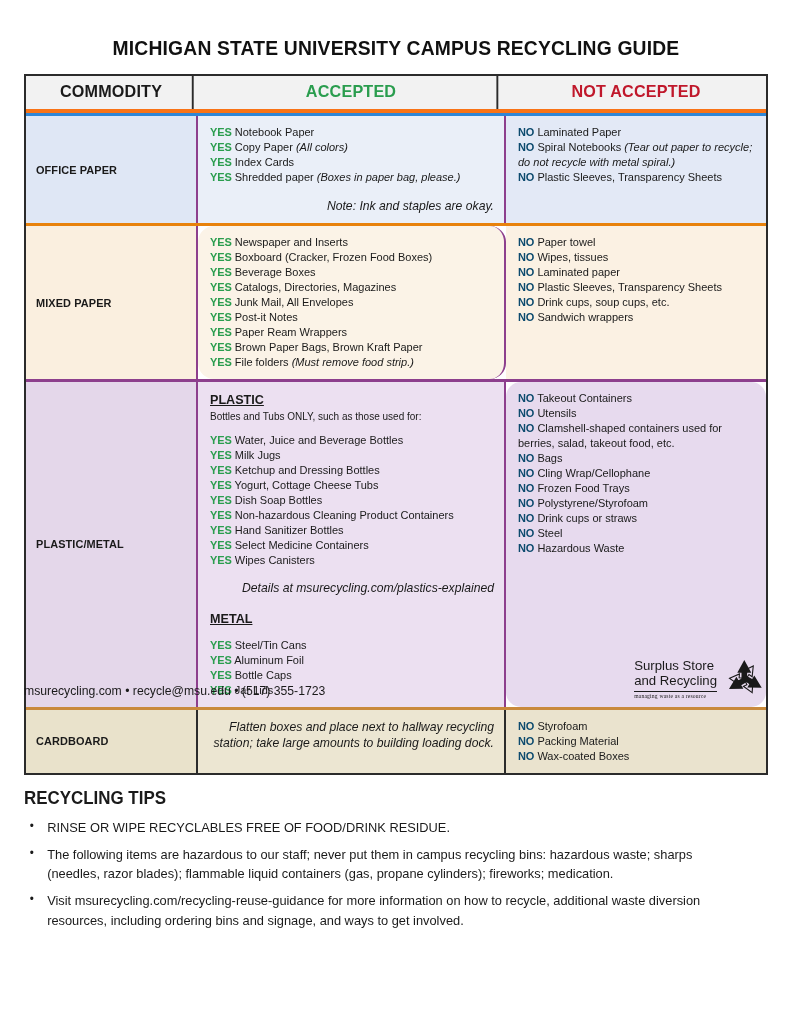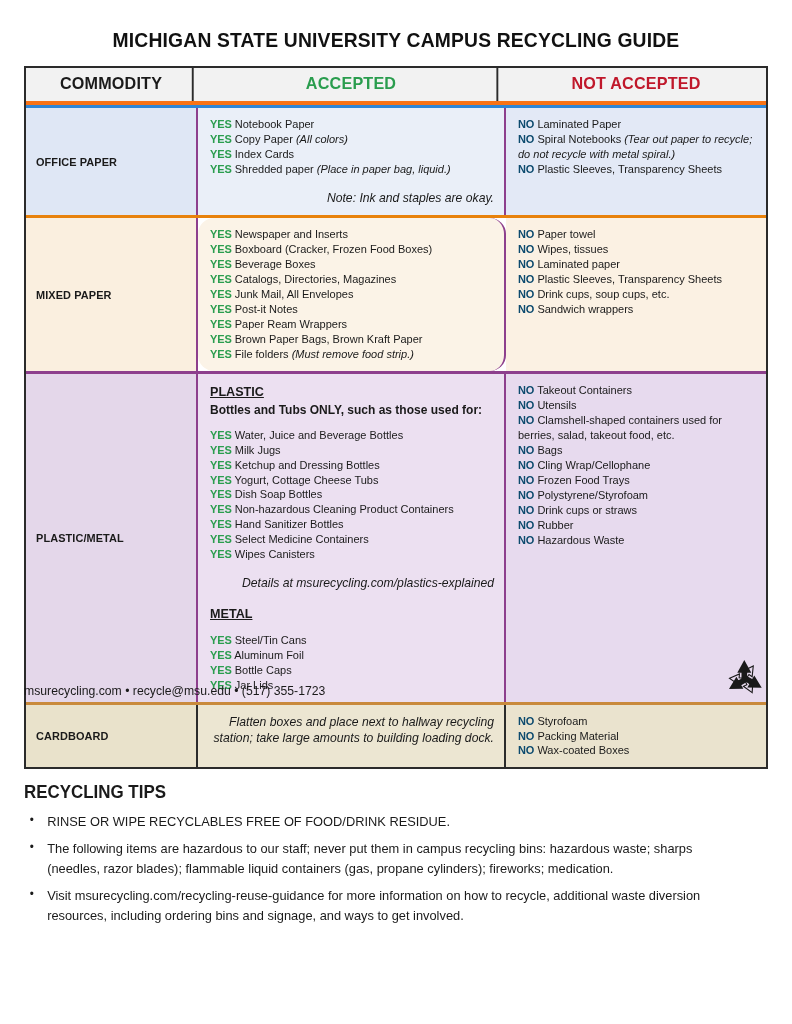--- a/index.html
+++ b/index.html
@@ -3,21 +3,21 @@
 <meta charset="utf-8">
 <style>
   * { box-sizing: border-box; margin: 0; padding: 0; }
   html, body {
     width: 792px; height: 1024px;
     background: #ffffff;
     font-family: "Liberation Sans", sans-serif;
     color: #1a1a1a;
     overflow: hidden;
   }
-  .page { width: 792px; height: 722px; padding: 0 24px; position: relative; }
+  .page { width: 792px; height: 722px; padding: 8px 24px; position: relative; }
 
   
   .doc-title {
     text-align: center;
     font-size: 20.5px;
     font-weight: bold;
     letter-spacing: 0.2px;
     padding-top: 28px;
     padding-bottom: 14px;
     color: #111111;
@@ -52,40 +52,40 @@
     font-size: 11.5px; font-weight: bold; letter-spacing: 0.1px;
     transform: scaleX(0.95); transform-origin: left center;
   }
 
   .item { font-size: 11px; line-height: 1.36; white-space: normal; }
   .yes { color: #2a9d4e; font-weight: bold; letter-spacing: -0.1px; }
   .no  { color: #0c4a6e; font-weight: bold; letter-spacing: -0.1px; }
   .it  { font-style: italic; }
   .note { font-size: 12.2px; font-style: italic; line-height: 1.36; padding-top: 13px; text-align: right; }
   .sub-head { font-size: 12.6px; font-weight: bold; text-decoration: underline; line-height: 1.5; }
-  .sub-sub { font-size: 12px; font-weight: bold; line-height: 1.4; }
+  .sub-sub { font-size: 10px; font-weight: normal; line-height: 1.4; }
   .spacer-sm { height: 9px; }
   .spacer-md { height: 13px; }
 
   
   .r-office   { border-bottom-color:#e8820c; }
   .r-office .c1 { background:#dfe7f5; border-right-color:#8d3f8d; }
   .r-office .c2 { background:#eaeff8; border-right-color:#8d3f8d; }
   .r-office .c3 { background:#e3e9f6; }
   .r-office-top { border-top: 3px solid #2f86d6; }
 
   .r-mixed  { border-bottom-color:#8d3f8d; }
   .r-mixed .c1 { background:#faefdf; border-right-color:#8d3f8d; }
   .r-mixed .c2 { background:#fbf3e7; border-right-color:#8d3f8d;border-radius:16px; }
   .r-mixed .c3 { background:#fbf1e3; }
 
   .r-plastic { border-bottom-color:#c98a3c; }
   .r-plastic .c1 { background:#e4d7ea; border-right-color:#8d3f8d; }
   .r-plastic .c2 { background:#ece0f1; border-right-color:#8d3f8d; }
-  .r-plastic .c3 { background:#e7daee; }
+  .r-plastic .c3 { background:#e7daee;border-radius:15px; }
 
   .r-card { border-bottom: none; }
   .r-card .c1 { background:#e9e2cb; border-right-color:#2b2b2b; }
   .r-card .c2 { background:#ece6d2; border-right-color:#2b2b2b; }
   .r-card .c3 { background:#eae3ce; }
 
   
   .tips-title {
     font-size: 18px; font-weight: bold; padding: 13px 0 9px;
     transform: scaleX(0.94); transform-origin: left center;
@@ -133,21 +133,21 @@
     </div>
 
     <div class="row body-row r-office r-office-top">
       <div class="cell c1">
         <span class="commodity-label">OFFICE PAPER</span>
       </div>
       <div class="cell c2">
         <div class="item"><span class="yes">YES</span> <span>Notebook Paper</span></div>
         <div class="item"><span class="yes">YES</span> <span>Copy Paper </span><span class="it">(All colors)</span></div>
         <div class="item"><span class="yes">YES</span> <span>Index Cards</span></div>
-        <div class="item"><span class="yes">YES</span> <span>Shredded paper </span><span class="it">(Place in paper bag, liquid.)</span></div>
+        <div class="item"><span class="yes">YES</span> <span>Shredded paper </span><span class="it">(Boxes in paper bag, please.)</span></div>
         <div class="note">Note: Ink and staples are okay.</div>
       </div>
       <div class="cell c3">
         <div class="item"><span class="no">NO</span> <span>Laminated Paper</span></div>
         <div class="item"><span class="no">NO</span> <span>Spiral Notebooks </span><span class="it">(Tear out paper to recycle; do not recycle with metal spiral.)</span></div>
         <div class="item"><span class="no">NO</span> <span>Plastic Sleeves, Transparency Sheets</span></div>
       </div>
     </div>
 
     <div class="row body-row r-mixed">
@@ -203,21 +203,21 @@
       </div>
       <div class="cell c3">
         <div class="item"><span class="no">NO</span> <span>Takeout Containers</span></div>
         <div class="item"><span class="no">NO</span> <span>Utensils</span></div>
         <div class="item"><span class="no">NO</span> <span>Clamshell-shaped containers used for berries, salad, takeout food, etc.</span></div>
         <div class="item"><span class="no">NO</span> <span>Bags</span></div>
         <div class="item"><span class="no">NO</span> <span>Cling Wrap/Cellophane</span></div>
         <div class="item"><span class="no">NO</span> <span>Frozen Food Trays</span></div>
         <div class="item"><span class="no">NO</span> <span>Polystyrene/Styrofoam</span></div>
         <div class="item"><span class="no">NO</span> <span>Drink cups or straws</span></div>
-        <div class="item"><span class="no">NO</span> <span>Rubber</span></div>
+        <div class="item"><span class="no">NO</span> <span>Steel</span></div>
         <div class="item"><span class="no">NO</span> <span>Hazardous Waste</span></div>
       </div>
     </div>
 
     <div class="row body-row r-card">
       <div class="cell c1">
         <span class="commodity-label">CARDBOARD</span>
       </div>
       <div class="cell c2">
         <div class="note" style="padding-top:0">Flatten boxes and place next to hallway recycling station; take large amounts to building loading dock.</div>
@@ -234,20 +234,26 @@
   <div class="tips-title">RECYCLING TIPS</div>
   <ul class="tips-list">
     <li>RINSE OR WIPE RECYCLABLES FREE OF FOOD/DRINK RESIDUE.</li>
     <li>The following items are hazardous to our staff; never put them in campus recycling bins: hazardous waste; sharps (needles, razor blades); flammable liquid containers (gas, propane cylinders); fireworks; medication.</li>
     <li>Visit msurecycling.com/recycling-reuse-guidance for more information on how to recycle, additional waste diversion resources, including ordering bins and signage, and ways to get involved.</li>
   </ul>
 
   <div class="footer">
     <div class="footer-contact">msurecycling.com • recycle@msu.edu • (517) 355-1723</div>
     <div class="logo">
+      <div class="logo-text">
+        <div class="logo-l1">Surplus Store</div>
+        <div class="logo-l2">and Recycling</div>
+        <div class="logo-rule"></div>
+        <div class="logo-tag">managing waste as a resource</div>
+      </div>
       <svg class="logo-mark" viewBox="0 0 64 60">
         <g fill="#1a1a1a">
           <path d="M31 3 L41 21 L35 21 L35 30 L27 30 L27 21 L21 21 Z" transform="rotate(0 32 30)"></path>
           <path d="M31 3 L41 21 L35 21 L35 30 L27 30 L27 21 L21 21 Z" transform="rotate(120 32 30)"></path>
           <path d="M31 3 L41 21 L35 21 L35 30 L27 30 L27 21 L21 21 Z" transform="rotate(240 32 30)"></path>
         </g>
         <g fill="none" stroke="#1a1a1a" stroke-width="1.6">
           <path d="M31 8 L38.5 21.5 L33 21.5 L33 28 L29 28 L29 21.5 L23.5 21.5 Z" transform="rotate(35 32 30)"></path>
           <path d="M31 8 L38.5 21.5 L33 21.5 L33 28 L29 28 L29 21.5 L23.5 21.5 Z" transform="rotate(155 32 30)"></path>
           <path d="M31 8 L38.5 21.5 L33 21.5 L33 28 L29 28 L29 21.5 L23.5 21.5 Z" transform="rotate(275 32 30)"></path>

